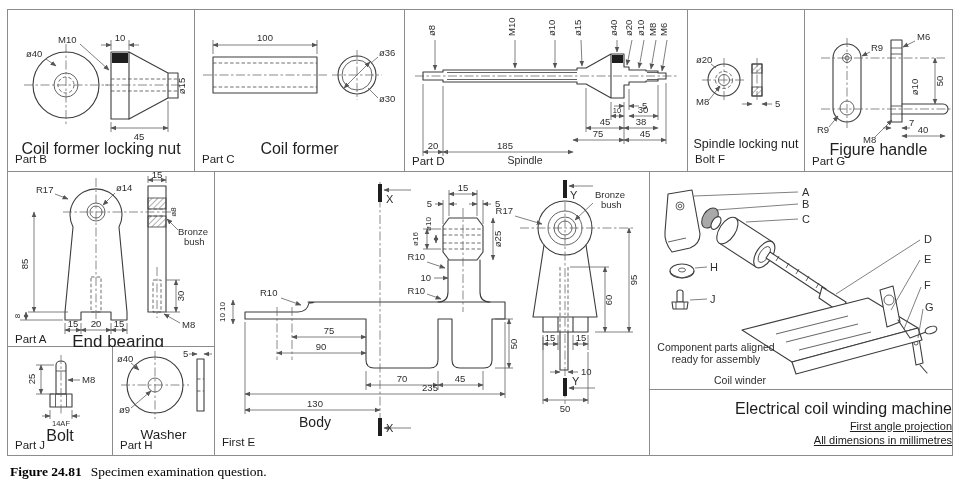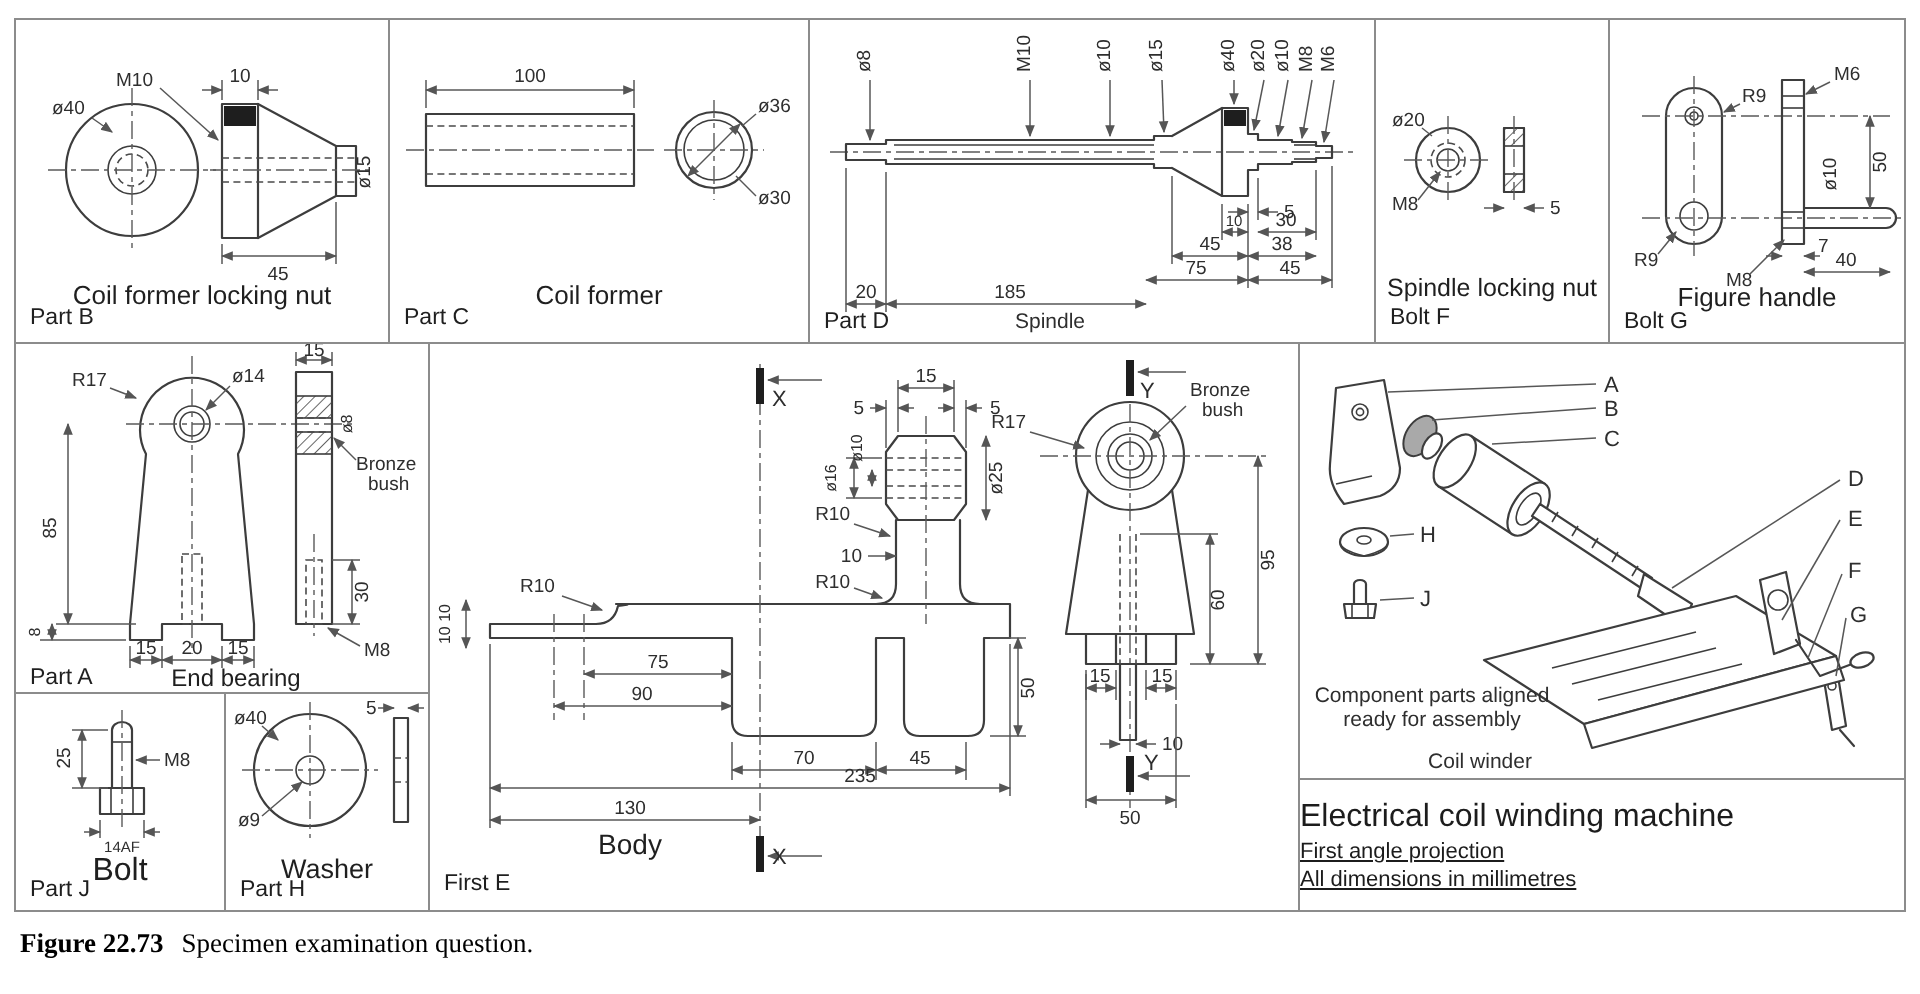--- a/index.html
+++ b/index.html
@@ -2,37 +2,37 @@
 <html><head>
 <meta charset="utf-8">
 <style>
   html,body{margin:0;padding:0;background:#fff;}
   #stage{position:relative;width:960px;height:497px;background:#fff;overflow:hidden;
          font-family:"Liberation Sans",sans-serif;}
   #fig{position:absolute;left:8px;top:10px;width:944px;height:445px;outline:1px solid #8c8c8c;background:#fff;}
   .panel{position:absolute;background:#fff;box-sizing:border-box;}
   .br{border-right:1px solid #8c8c8c}.bb{border-bottom:1px solid #8c8c8c}
   .panel svg{position:absolute;left:0;top:0;}
-  .ptitle{position:absolute;width:100%;text-align:center;font-size:13px;color:#1f1f1f;}
+  .ptitle{position:absolute;width:100%;text-align:center;font-size:16px;color:#1f1f1f;}
   .plabel{position:absolute;left:7px;font-size:11.5px;color:#1f1f1f;}
   
   .o{fill:none;stroke:#3d3d3d;stroke-width:1.1;stroke-linejoin:round;stroke-linecap:round}
   .o2{fill:none;stroke:#3d3d3d;stroke-width:.8}
   .d{fill:none;stroke:#575757;stroke-width:.75}
   .cl{fill:none;stroke:#5a5a5a;stroke-width:.7;stroke-dasharray:9 2.5 2.5 2.5}
   .hd{fill:none;stroke:#4a4a4a;stroke-width:.8;stroke-dasharray:3.5 2.2}
   .blk{fill:#1e1e1e;stroke:none}
   .gry{fill:#a9a9a9;stroke:#3d3d3d;stroke-width:1}
   .wht{fill:#fff;stroke:#3d3d3d;stroke-width:1.1;stroke-linejoin:round}
   text{fill:#2e2e2e;font-family:"Liberation Sans",sans-serif;font-size:9.5px;stroke:none}
   text.s{font-size:8px} text.xs{font-size:7.5px} text.L{font-size:11px} text.M{font-size:10.5px}
   #caption{position:absolute;left:10px;top:464px;font-family:"Liberation Serif",serif;
            font-size:13.5px;color:#000;}
   #caption b{margin-right:9px;}
-  #titleblock{display:flex;flex-direction:column;align-items:flex-start;justify-content:center;gap:2px;}
+  #titleblock{display:flex;flex-direction:column;align-items:flex-end;justify-content:center;gap:2px;}
   #tb-title{font-size:16px;color:#1c1c1c;}
   #tb-sub{font-size:11px;color:#1c1c1c;text-decoration:underline;}
 </style>
 </head>
 <body>
 
 <div id="stage">
 <div id="fig">
 
   <div class="panel br bb" style="left:0;top:0;width:187px;height:162px">
@@ -257,21 +257,21 @@
         <line class="d" x1="130" y1="48" x2="130" y2="94" marker-start="url(#mG)" marker-end="url(#mG)"></line>
         <text transform="rotate(-90 138 71)" x="138" y="71" text-anchor="middle">50</text>
         <line class="d" x1="78" y1="118" x2="86" y2="118" marker-end="url(#mG)"></line>
         <line class="d" x1="105" y1="118" x2="97" y2="118" marker-end="url(#mG)"></line>
         <text x="104" y="116">7</text>
         <line class="d" x1="97" y1="126" x2="140" y2="126" marker-start="url(#mG)" marker-end="url(#mG)"></line>
         <text x="118" y="123" text-anchor="middle">40</text>
       </g>
     </svg>
     <div class="ptitle" style="top:131px">Figure handle</div>
-    <div class="plabel" style="top:145px">Bolt G</div>
+    <div class="plabel" style="top:145px">Part G</div>
   </div>
 
   <div class="panel br bb" style="left:0;top:162px;width:207px;height:175px">
     <svg width="206" height="174" viewBox="0 0 206 174">
       <defs>
         <marker id="mA" viewBox="0 0 10 10" refX="9" refY="5" markerWidth="8" markerHeight="8" orient="auto-start-reverse">
               <path d="M0 1L10 5L0 9z" fill="#555"></path>
             </marker>
         <pattern id="hA" width="4" height="4" patternTransform="rotate(45)" patternUnits="userSpaceOnUse">
               <line x1="0" y1="0" x2="0" y2="4" stroke="#666" stroke-width="1"></line>
@@ -324,21 +324,21 @@
         <text x="176" y="73">bush</text>
         <line class="d" x1="170" y1="58" x2="159" y2="47" marker-end="url(#mA)"></line>
         <line class="d" x1="168" y1="108" x2="168" y2="140" marker-start="url(#mA)" marker-end="url(#mA)"></line>
         <line class="d" x1="158" y1="108" x2="172" y2="108"></line>
             <line class="d" x1="158" y1="140" x2="172" y2="140"></line>
         <text transform="rotate(-90 176 124)" x="176" y="124" text-anchor="middle">30</text>
         <text x="174" y="156">M8</text>
         <line class="d" x1="172" y1="151" x2="156" y2="142" marker-end="url(#mA)"></line>
       </g>
     </svg>
-    <div class="ptitle" style="top:160px;left:30px;width:160px;font-size:12px">End bearing</div>
+    <div class="ptitle" style="top:160px;left:30px;width:160px;font-size:17px">End bearing</div>
     <div class="plabel" style="top:161px">Part A</div>
   </div>
 
   <div class="panel br" style="left:0;top:337px;width:105px;height:108px">
     <svg width="104" height="108" viewBox="0 0 104 108">
       <defs>
             <marker id="mJ" viewBox="0 0 10 10" refX="9" refY="5" markerWidth="8" markerHeight="8" orient="auto-start-reverse">
               <path d="M0 1L10 5L0 9z" fill="#555"></path>
             </marker>
           </defs>
@@ -628,15 +628,15 @@
 
   <div class="panel" id="titleblock" style="left:642px;top:380px;width:302px;height:65px">
     <div id="tb-title">Electrical coil winding machine</div>
     <div id="tb-sub">First angle projection</div>
     <div id="tb-sub">All dimensions in millimetres</div>
   </div>
 
 </div>
 
 <div id="caption">
-  <b>Figure 22.73</b><span>Specimen examination question.</span>
+  <b>Figure 24.81</b><span>Specimen examination question.</span>
 </div>
 </div>
 
 </body></html>

